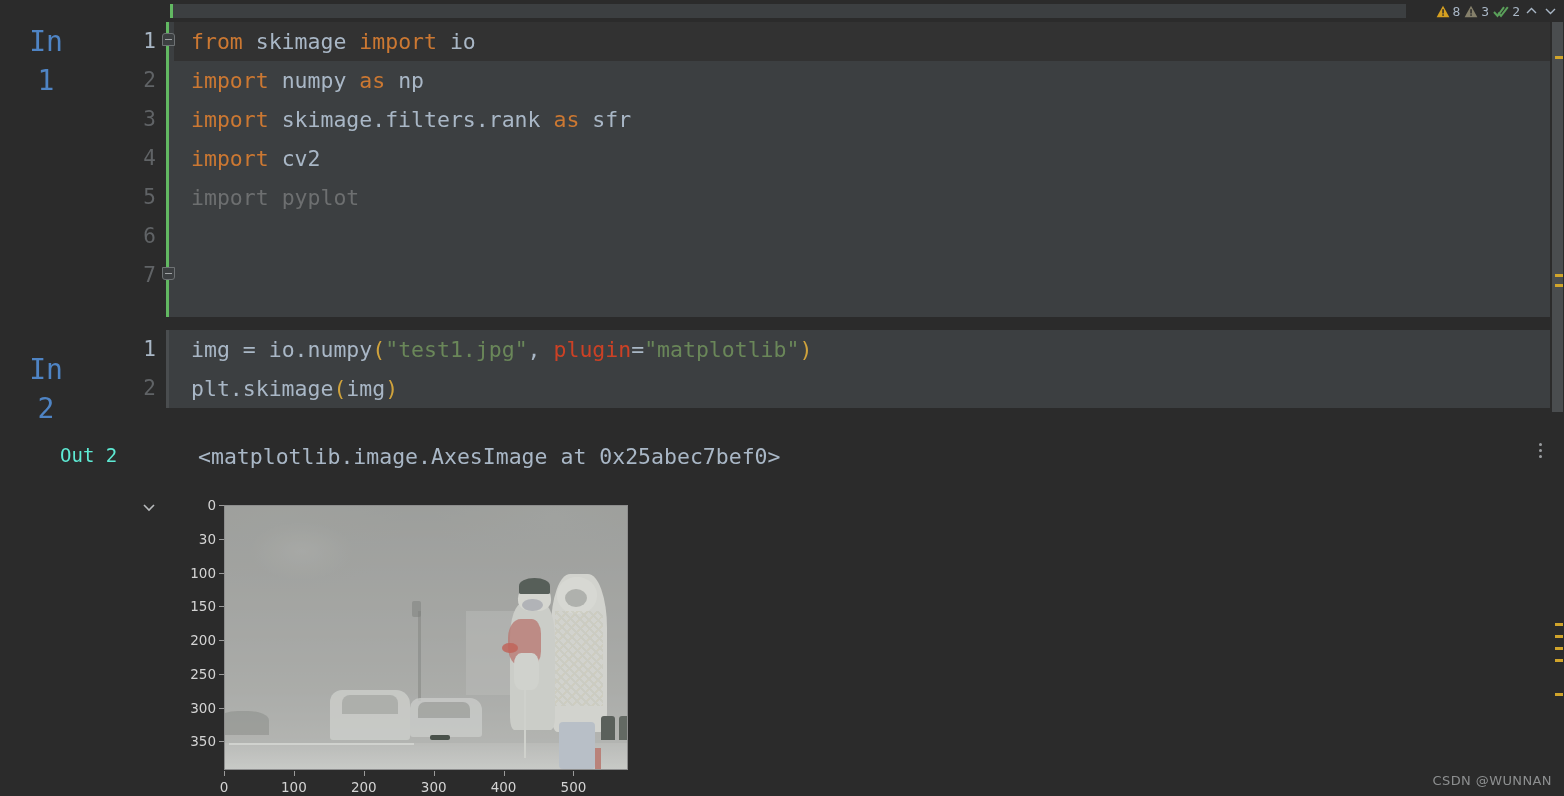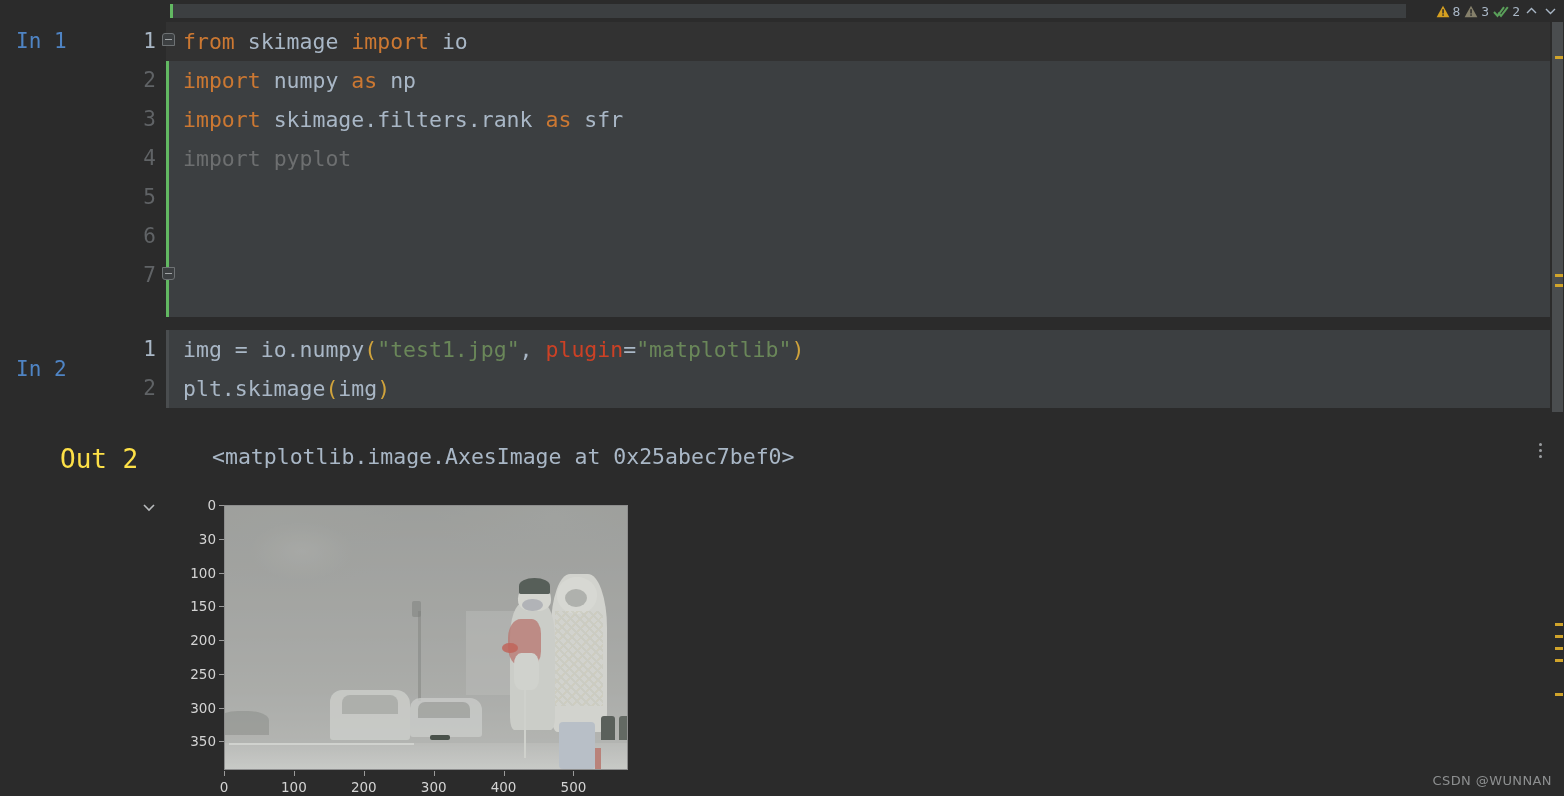--- a/index.html
+++ b/index.html
@@ -35,36 +35,36 @@
     font-family: "DejaVu Sans Mono", "Liberation Mono", monospace; }
   .tri { width: 14px; height: 13px; display: block; }
   .chev { width: 15px; height: 14px; display: block; cursor: pointer; }
 
   
   .cell { position: absolute; left: 166px; background: #3c3f41; }
   .cell-marker {
     position: absolute; left: 0px; top: 0px; width: 3px; height: 100%;
     background: #62b862;
   }
-  .cell-lines { position: relative; }
+  .cell-lines { position: relative; padding-left: 8px; }
   .code-line {
     position: relative; height: 39px; line-height: 39px;
     font-size: 21.5px; white-space: pre;
     color: #a9b7c6; padding-left: 17px;
   }
   .code-line.first { background: #323232; }
 
   .gutter-num {
     position: absolute; text-align: right; width: 28px;
     font-size: 21px; color: #606366; line-height: 39px;
   }
   .gutter-num.active { color: #a9b7c6; }
   .in-label {
-    position: absolute; text-align: left; width: 60px;
-    font-size: 21px; color: #4f84c4; line-height: 39px;
+    position: absolute; text-align: center; width: 60px;
+    font-size: 28px; color: #4f84c4; line-height: 39px;
   }
   .fold {
     position: absolute; width: 13px; height: 13px;
     border: 1px solid #6e7274; background: #3c3f41;
   }
   .fold:after {
     content: ""; position: absolute; left: 2px; top: 5px;
     width: 7px; height: 1px; background: #a0a3a5;
   }
   .fold.top { border-radius: 3px 3px 0 0; }
@@ -74,21 +74,21 @@
   .kw  { color: #cc7832; }
   .id  { color: #a9b7c6; }
   .str { color: #6a8759; }
   .par { color: #d0a33c; }
   .arg { color: #cc4125; }
   .dim { color: #6d6f70; }
   .op  { color: #a9b7c6; }
 
   
   .out-label {
-    position: absolute; font-size: 26px; color: #fde047;
+    position: absolute; font-size: 19px; color: #5eead4;
     font-family: "DejaVu Sans Mono", "Liberation Mono", monospace;
   }
   .out-text {
     position: absolute; font-size: 21.5px; color: #a9b7c6;
     white-space: pre;
   }
   .kebab {
     position: absolute; width: 16px; height: 26px;
     display: flex; flex-direction: column; align-items: center;
     justify-content: center; gap: 3px; cursor: pointer;
@@ -189,20 +189,21 @@
       </span>
     </div>
   </div>
 
   <div class="cell" style="top:22px; width:1398px; height:295px;">
     <div class="cell-marker"></div>
     <div class="cell-lines" id="cell1-lines">
         <div class="code-line first"><span class="kw">from</span><span class="op"> </span><span class="id">skimage</span><span class="op"> </span><span class="kw">import</span><span class="op"> </span><span class="id">io</span></div>
         <div class="code-line"><span class="kw">import</span><span class="op"> </span><span class="id">numpy</span><span class="op"> </span><span class="kw">as</span><span class="op"> </span><span class="id">np</span></div>
         <div class="code-line"><span class="kw">import</span><span class="op"> </span><span class="id">skimage.filters.rank</span><span class="op"> </span><span class="kw">as</span><span class="op"> </span><span class="id">sfr</span></div>
+        <div class="code-line"><span class="kw">import</span><span class="op"> </span><span class="id">cv2</span></div>
         <div class="code-line"><span class="dim">import</span><span class="dim"> </span><span class="dim">pyplot</span></div>
       </div>
   </div>
 
   <div>
     <div class="in-label" style="left:16px; top:22px;">In 1</div>
     <div id="cell1-gutter-nums">
         <div class="gutter-num active" style="left: 128px; top: 22px;">1</div>
         <div class="gutter-num" style="left: 128px; top: 61px;">2</div>
         <div class="gutter-num" style="left: 128px; top: 100px;">3</div>
@@ -224,21 +225,21 @@
   </div>
   <div>
     <div class="in-label" style="left:16px; top:350px;">In 2</div>
     <div id="cell2-gutter-nums">
         <div class="gutter-num active" style="left: 128px; top: 330px;">1</div>
         <div class="gutter-num" style="left: 128px; top: 369px;">2</div>
       </div>
   </div>
 
   <div class="out-label" style="left:60px; top:444px;">Out 2</div>
-  <div class="out-text" style="left:212px; top:444px;text-align:center;">&lt;matplotlib.image.AxesImage at 0x25abec7bef0&gt;</div>
+  <div class="out-text" style="left:198px; top:444px;text-align:center;">&lt;matplotlib.image.AxesImage at 0x25abec7bef0&gt;</div>
 
   <div class="kebab" style="left:1532px; top:437px;">
     <i></i>
       <i></i>
       <i></i>
   </div>
 
   <span class="collapse-chev" style="left:140px; top:498px;">
     <svg viewBox="0 0 18 18" style="width:18px;height:18px">
       <path d="M4 7 L9 12 L14 7" stroke="#b9bcbe" stroke-width="1.6" fill="none"></path>

